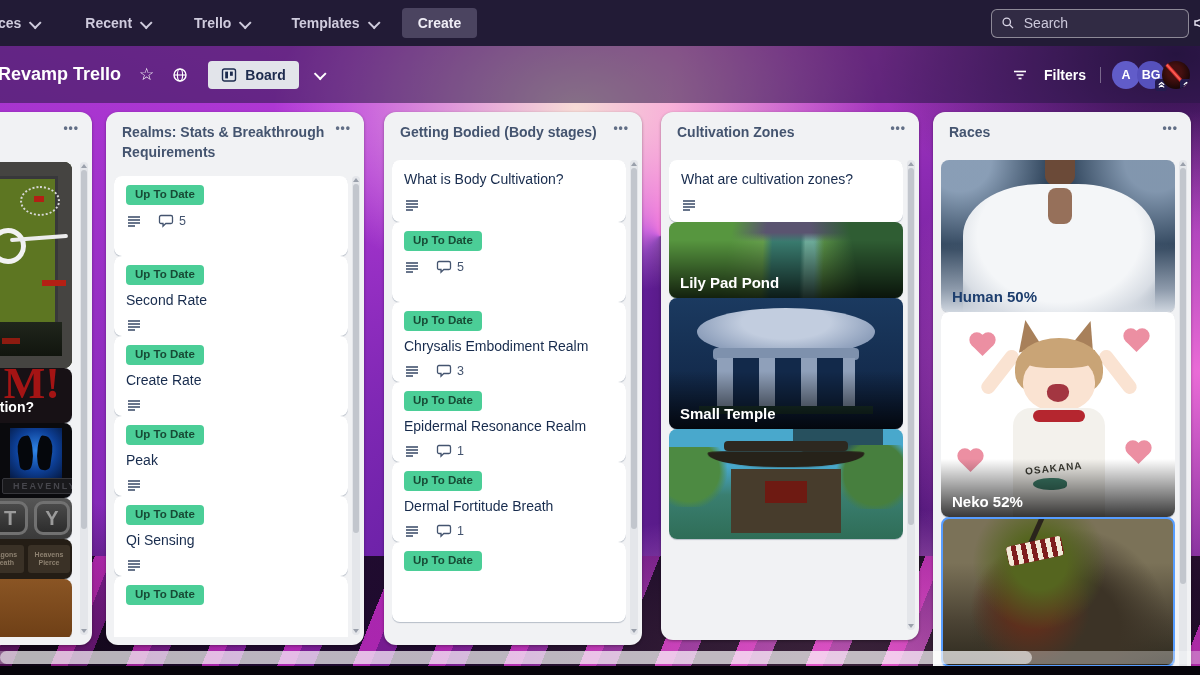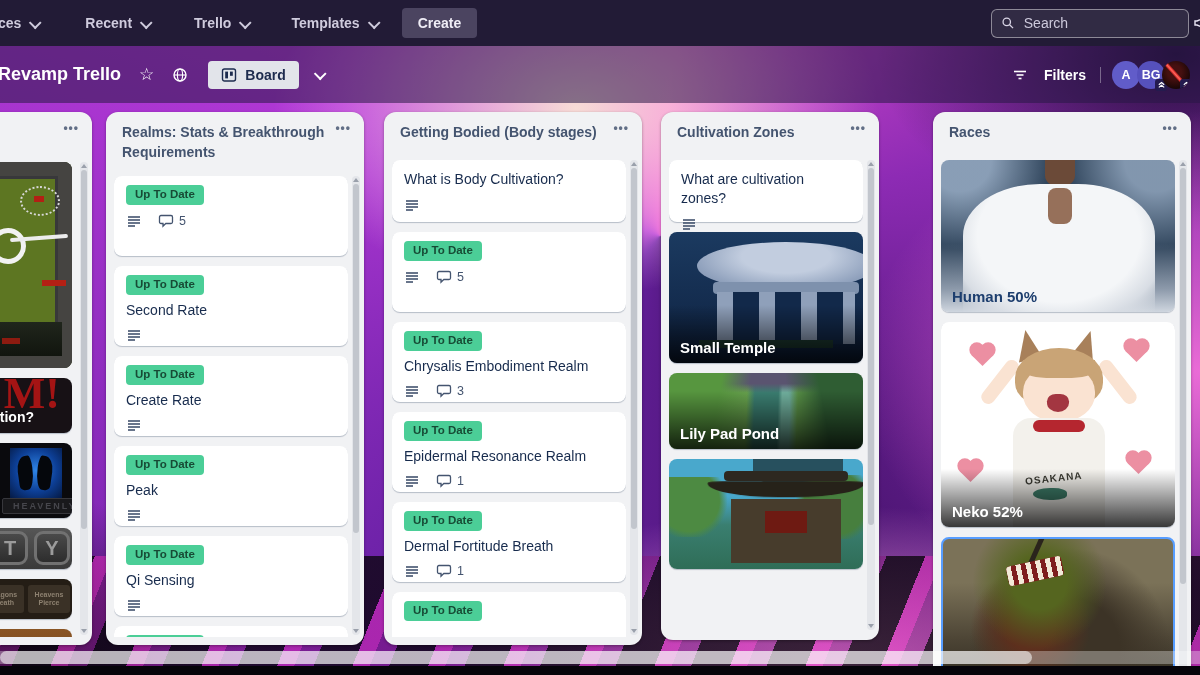--- a/index.html
+++ b/index.html
@@ -56,28 +56,28 @@
       linear-gradient(48deg, transparent 44%, #e03131 47%, #ff6b5e 50%, #e03131 53%, transparent 56%)}
   .adm{position:absolute;right:-2px;bottom:-2px;width:12px;height:12px;background:#241b4e;
        border-radius:3px;display:flex;align-items:center;justify-content:center}
 
   
   .list{position:absolute;top:112px;background:#f1f2f4;border-radius:12px;overflow:hidden;
         box-shadow:0 1px 3px rgba(0,0,0,.35);z-index:10}
   .l0{left:-166px;width:258px;height:533px}
   .l1{left:106px;width:258px;height:533px}
   .l2{left:384px;width:258px;height:533px}
-  .l3{left:661px;width:218px;height:528px}
+  .l3{left:661px;width:258px;height:528px}
   .l4{left:933px;width:258px;height:606px}
   .list-header{position:relative;padding:11px 36px 4px 16px}
   .list-header h2{margin:0;font-size:14px;font-weight:700;color:#44546f;line-height:1.4}
   .dots{position:absolute;right:13px;top:9px;color:#626f86;font-size:12px;letter-spacing:1px;
         cursor:pointer;font-weight:700}
   .cards{position:absolute;left:8px;right:16px;bottom:8px;display:flex;flex-direction:column;
-         gap:10px;overflow:hidden}
+         overflow:hidden}
   .l0 .cards{top:50px;right:20px}
   .l1 .cards{top:64px}
   .l2 .cards,.l3 .cards,.l4 .cards{top:48px}
   .card{position:relative;background:#fff;border-radius:8px;box-shadow:0 1px 1px rgba(9,30,66,.25);
         padding:8px 12px;flex-shrink:0;box-sizing:border-box;cursor:pointer}
   .badge{display:inline-block;background:#4bce97;color:#174b35;font-size:11.5px;font-weight:700;
          padding:2px 9px;border-radius:4px;line-height:1.35}
   .card-title{color:#172b4d;font-size:14px;margin-top:6px;line-height:1.35}
   .card-title:first-child{margin-top:2px}
   .meta{display:flex;align-items:center;gap:16px;margin-top:8px;color:#44546f;font-size:12.5px}
@@ -550,31 +550,31 @@
         <div class="card-title">What are cultivation zones?</div>
         <div class="meta">
             <svg class="icon16" viewBox="0 0 16 16">
           <rect x="2" y="3.2" width="12" height="1.6" fill="#44546f"></rect>
               <rect x="2" y="6.2" width="12" height="1.6" fill="#44546f"></rect>
           <rect x="2" y="9.2" width="12" height="1.6" fill="#44546f"></rect>
               <rect x="2" y="12.2" width="7" height="1.6" fill="#44546f"></rect>
             </svg>
         </div>
       </article>
+      <article class="card imgcard img-pond">
+        <div class="fade"></div>
+        <span class="img-title">Lily Pad Pond</span>
+      </article>
       <article class="card imgcard img-temple">
         <div class="t-dome"></div>
         <div class="t-ring"></div>
         <div class="t-cols"></div>
         <div class="t-floor"></div>
         <div class="fade"></div>
         <span class="img-title">Small Temple</span>
-      </article>
-      <article class="card imgcard img-pond">
-        <div class="fade"></div>
-        <span class="img-title">Lily Pad Pond</span>
       </article>
       <article class="card imgcard img-gate">
         <div class="g-mount"></div>
         <div class="g-tree1"></div>
         <div class="g-tree2"></div>
         <div class="g-roof2"></div>
         <div class="g-roof"></div>
         <div class="g-body"></div>
         <div class="g-sign"></div>
       </article>

